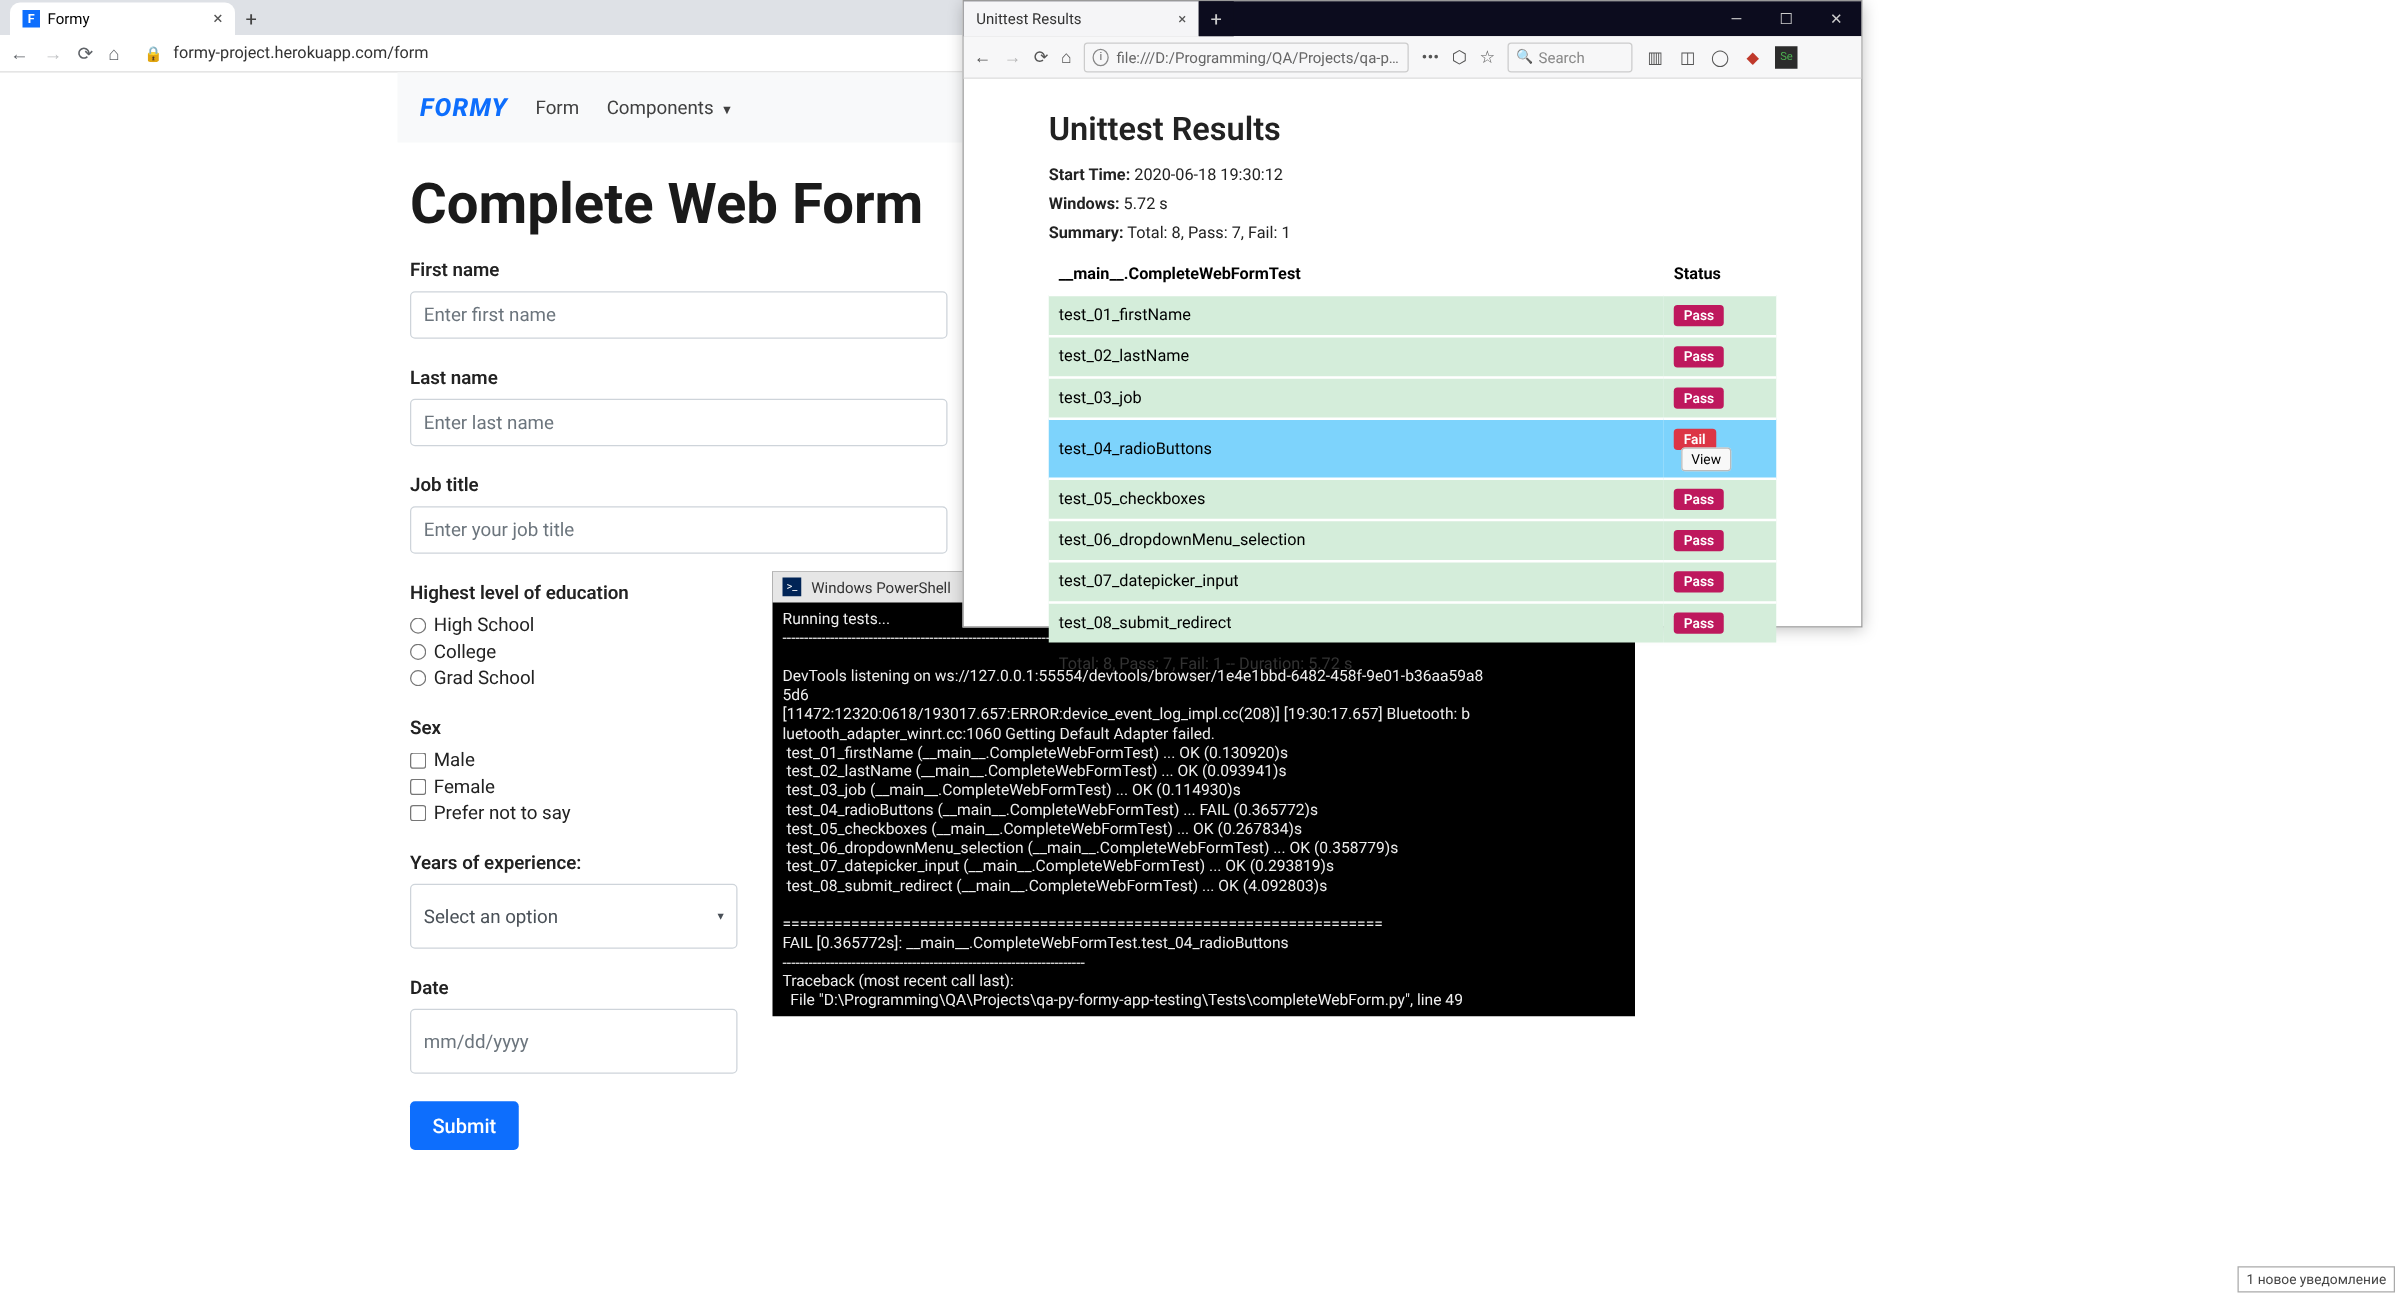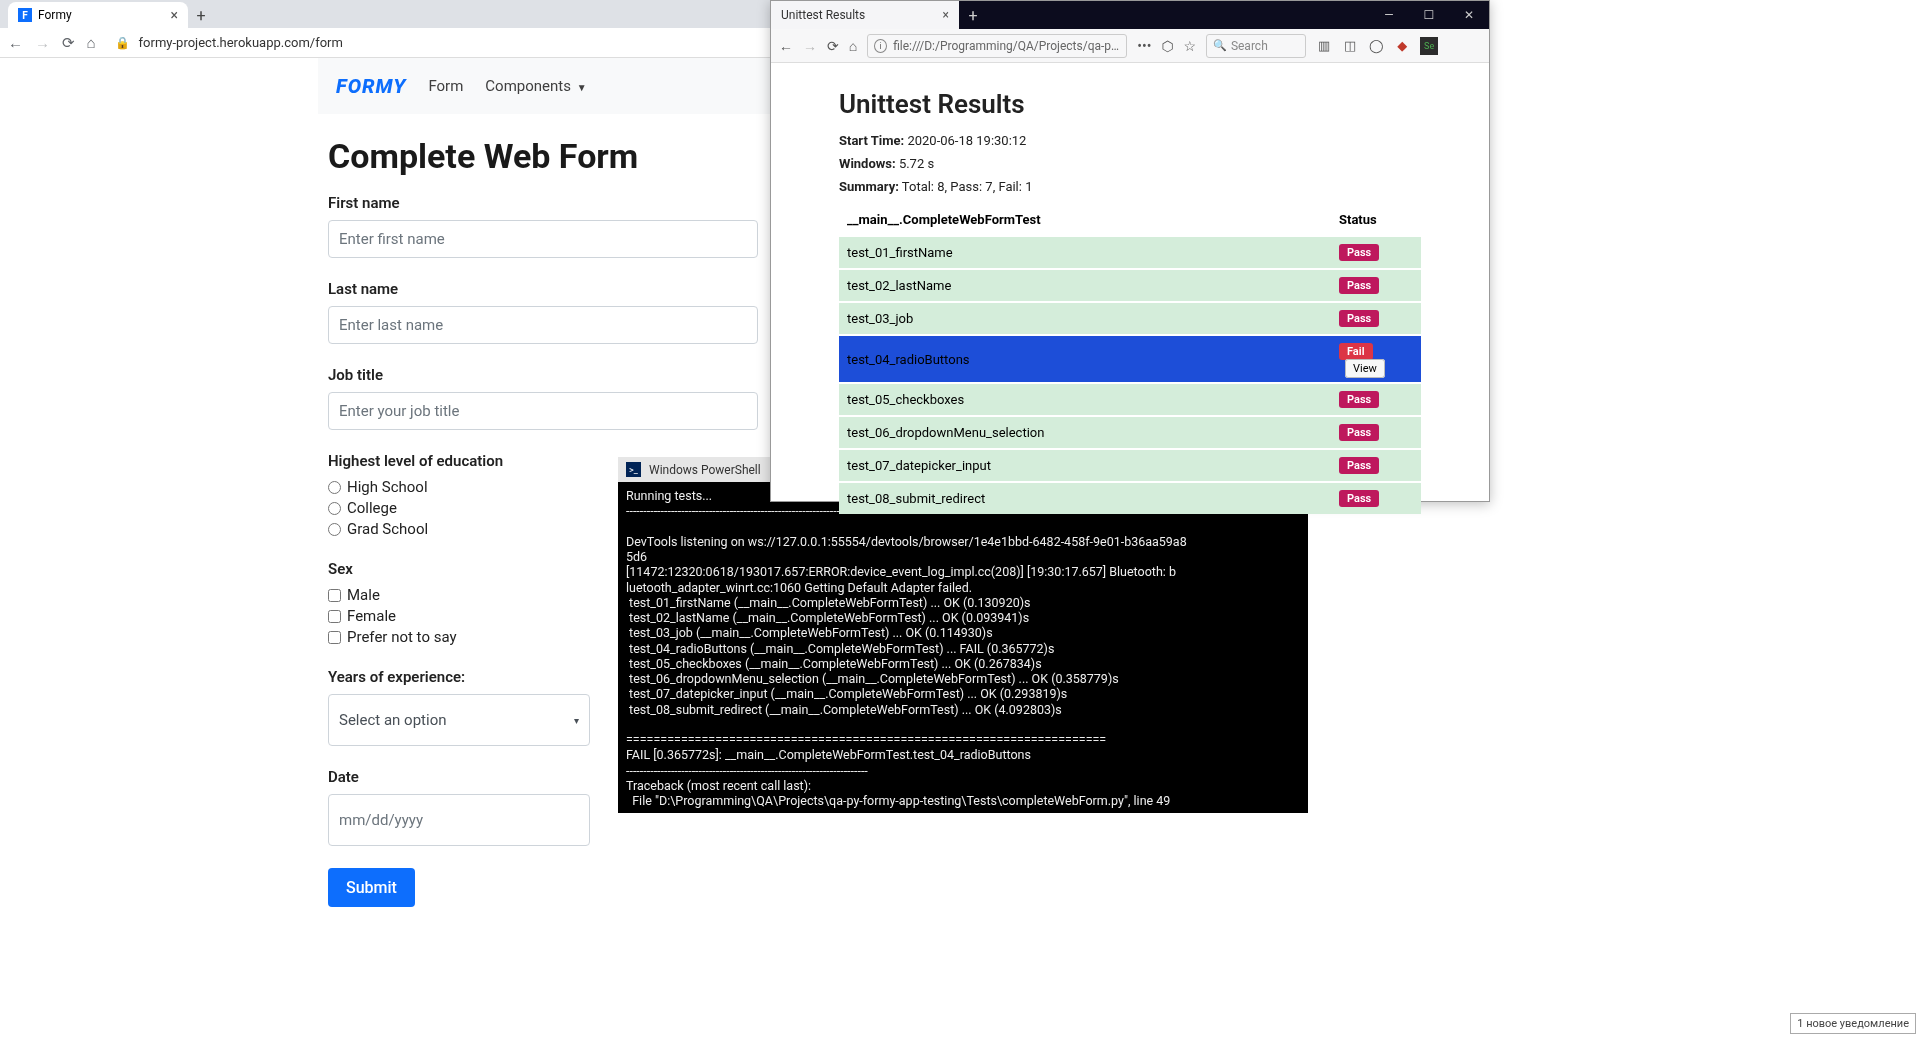--- a/index.html
+++ b/index.html
@@ -14,21 +14,21 @@
 .chrome-newtab { width: 26px; height: 26px; display: flex; align-items: center; justify-content: center; font-size: 16px; color: #444; }
 .chrome-toolbar { height: 30px; background: #fff; border-bottom: 1px solid #ddd; display: flex; align-items: center; padding: 0 8px; gap: 12px; }
 .chrome-toolbar .nav-icon { color: #5f6368; font-size: 15px; }
 .chrome-url { flex: 1; display: flex; align-items: center; gap: 8px; font-size: 13px; color: #333; padding-left: 8px; }
 .chrome-url .lock { color: #5f6368; font-size: 12px; }
 
 .formy-nav { background: #f8f9fa; height: 56px; display: flex; align-items: center; padding: 0 18px; gap: 22px; margin: 0 0 0 0; }
 .formy-brand { color: #0d6efd; font-weight: 800; font-size: 20px; letter-spacing: 1px; font-style: italic; }
 .formy-link { color: #404040; font-size: 15px; }
 .formy-link .caret { font-size: 10px; margin-left: 2px; }
-.formy-h1 { font-size: 34px; font-weight: 700; margin: 18px 0 18px 0; color: #1a1a1a; }
+.formy-h1 { font-size: 45px; font-weight: 700; margin: 18px 0 18px 0; color: #1a1a1a; }
 .formy-label { font-weight: 600; font-size: 15px; margin-bottom: 8px; color: #222; display: block; }
 .formy-input { width: 430px; height: 38px; border: 1px solid #ced4da; border-radius: 4px; padding: 0 10px; font-size: 15px; color: #6c757d; background: #fff; display: flex; align-items: center; }
 .formy-group { margin-bottom: 22px; }
 .formy-radio, .formy-check { display: flex; align-items: center; gap: 6px; font-size: 15px; margin-bottom: 3px; color: #222; }
 .formy-radio input, .formy-check input { width: 13px; height: 13px; }
 .formy-select { width: 262px; height: 52px; border: 1px solid #ced4da; border-radius: 4px; padding: 0 10px; font-size: 15px; color: #495057; display: flex; align-items: center; justify-content: space-between; }
 .formy-submit { background: #0d6efd; color: #fff; border: none; border-radius: 4px; padding: 10px 18px; font-size: 16px; font-weight: 500; }
 .formy-nav { margin-left: 318px; width: 452px; }
 .formy-h1, .formy-group, .formy-submit-wrap { margin-left: 0; }
 .formy-main { margin-left: 328px; padding-top: 4px; }
@@ -50,21 +50,21 @@
 .ff-righticons .ri { width:16px; height:16px; color:#555; font-size:13px; display:flex; align-items:center; justify-content:center; }
 
 .ut-page { padding: 26px 68px 10px 68px; }
 .ut-h1 { font-size: 26px; font-weight: 600; margin-bottom: 14px; color: #222; }
 .ut-meta { font-size: 13px; margin-bottom: 8px; color: #222; }
 .ut-meta b { font-weight: 700; }
 .ut-table { width: 100%; border-collapse: collapse; margin-top: 10px; }
 .ut-table tr.head td { font-weight: 700; font-size: 13px; padding: 8px 8px; }
 .ut-table td { padding: 7px 8px; font-size: 13px; }
 .ut-row-pass { background: #d4edda; border-top: 2px solid #fff; }
-.ut-row-fail { background: #1d4ed8; border-top: 2px solid #fff; border-radius: 22px; }
+.ut-row-fail { background: #7dd3fc; border-top: 2px solid #fff; border-radius: 22px; }
 .badge { display: inline-block; padding: 2px 8px; border-radius: 3px; color: #fff; font-size: 11px; font-weight: 600; }
 .badge-pass { background: #be185d; }
 .badge-fail { background: #dc3545; }
 .view-btn { border: 1px solid #bbb; background: #f8f8f8; border-radius: 3px; padding: 2px 7px; font-size: 11px; margin-left: 6px; }
 .ut-foot { font-size: 13px; padding: 10px 8px; color: #333; }
 
 
 .ps-window { position: absolute; left: 618px; top: 457px; width: 690px; height: 356px; background: #000; color: #eee; font-family: Consolas, monospace; font-size: 12.5px; }
 .ps-title { height: 25px; background: #e6e6e6; color: #333; display: flex; align-items: center; gap: 8px; padding: 0 8px; font-family: "Segoe UI"; font-size: 12px; }
 .ps-icon { width: 15px; height: 15px; background: #012456; color:#fff; font-size:9px; display:flex; align-items:center; justify-content:center; }
@@ -290,16 +290,17 @@
           <tr class="ut-row-pass">
             <td>test_07_datepicker_input</td>
             <td><span class="badge badge-pass">Pass</span></td>
           </tr>
           <tr class="ut-row-pass">
             <td>test_08_submit_redirect</td>
             <td><span class="badge badge-pass">Pass</span></td>
           </tr>
         </tbody>
     </table>
+    <div class="ut-foot">Total: 8, Pass: 7, Fail: 1 -- Duration: 5.72 s</div>
   </div>
 </div>
 
 <div class="notif">1 новое уведомление</div>
 
 </body></html>

